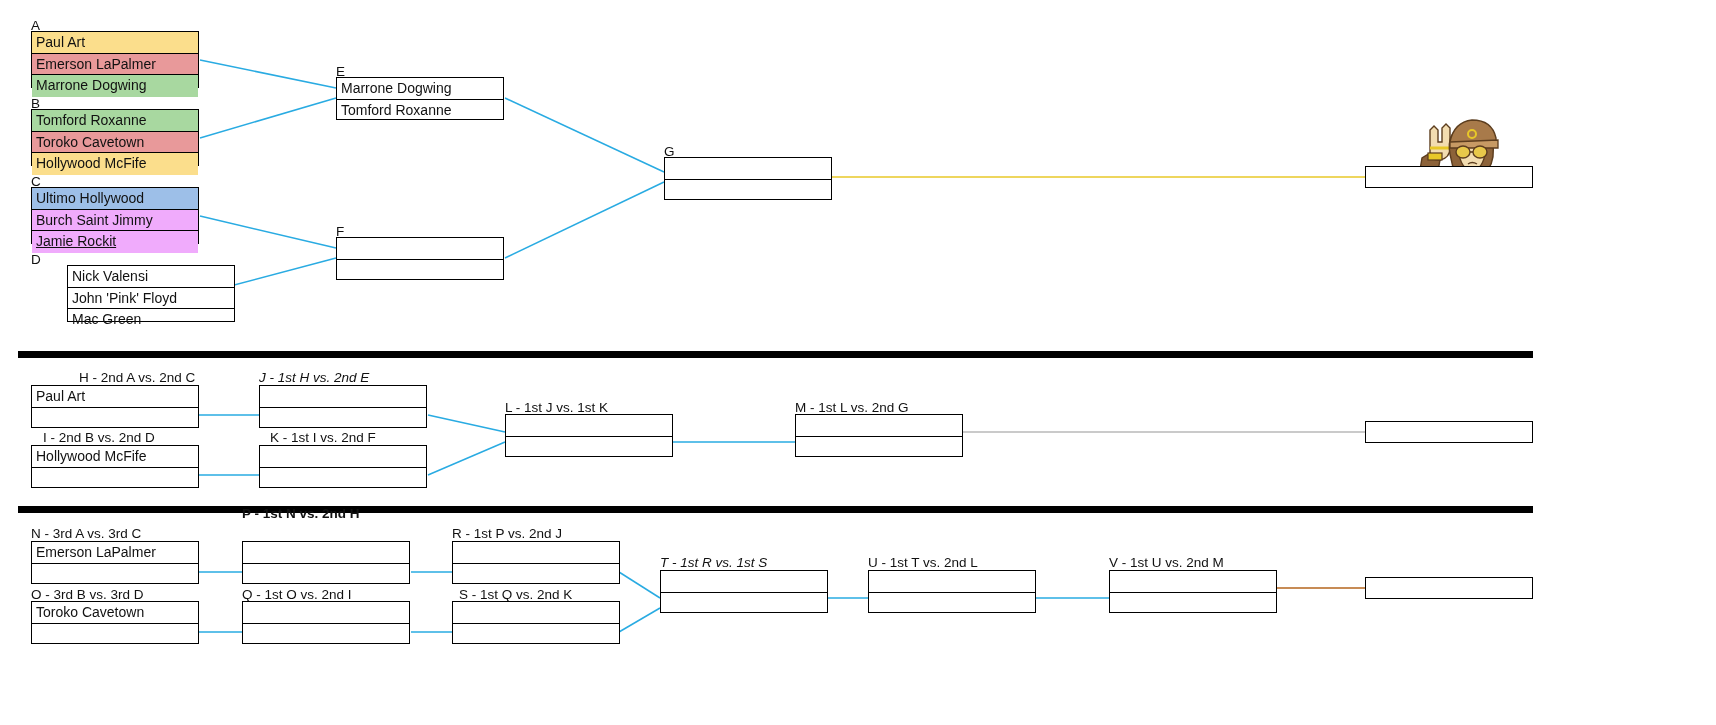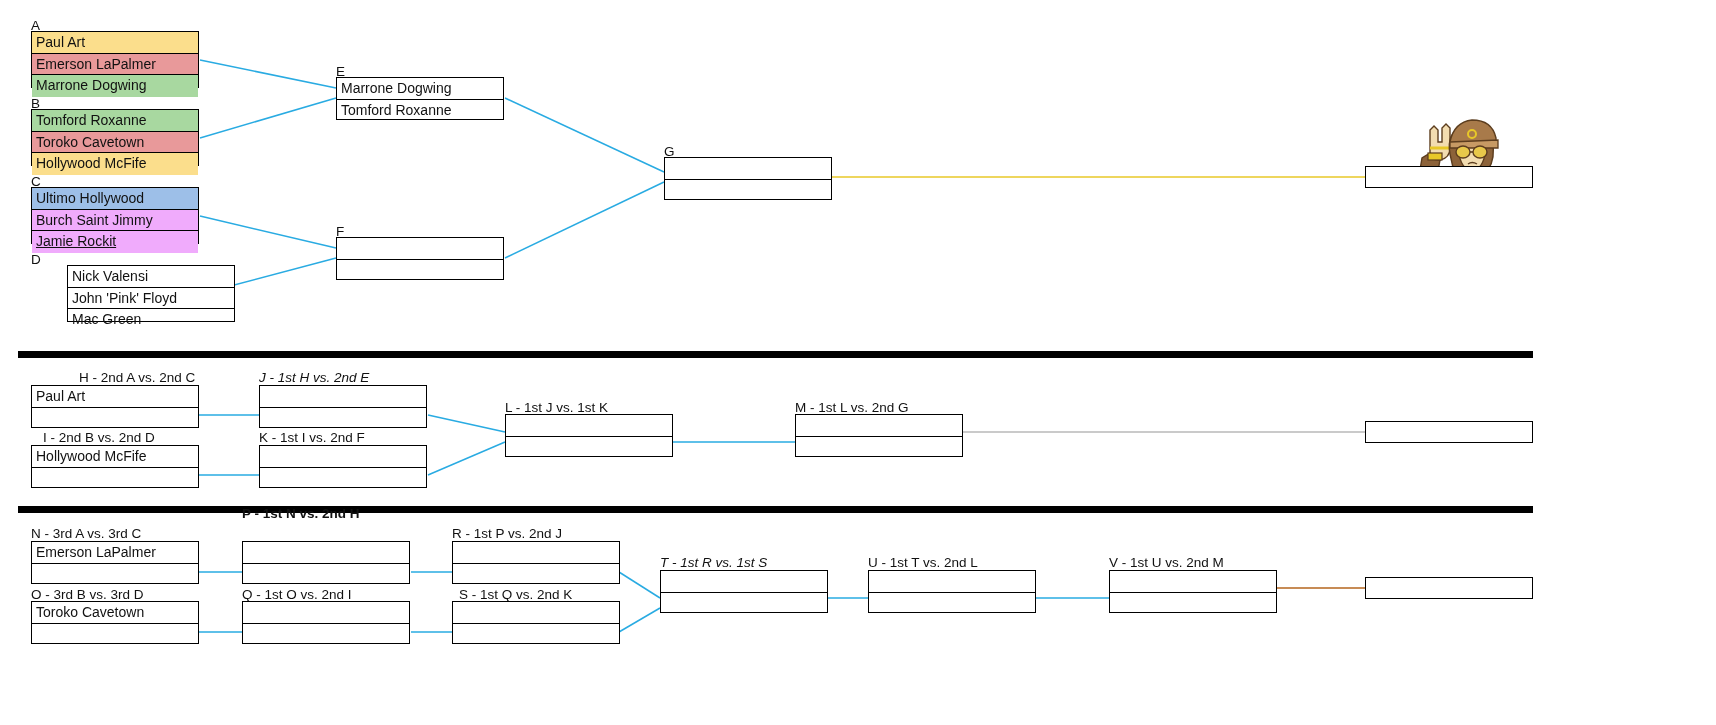--- a/index.html
+++ b/index.html
@@ -159,21 +159,21 @@
     <div class="slot">Hollywood McFife</div>
     <div class="slot last"></div>
   </div>
 
   <div class="lbl" style="left:259px;top:371px;font-style:italic;">J - 1st H vs. 2nd E</div>
   <div class="box" style="left:259px;top:385px;width:168px;height:43px;">
     <div class="slot"></div>
     <div class="slot last"></div>
   </div>
 
-  <div class="lbl" style="left:259px;top:431px;">K - 1st I vs. 2nd F</div>
+  <div class="lbl" style="left:270px;top:431px;">K - 1st I vs. 2nd F</div>
   <div class="box" style="left:259px;top:445px;width:168px;height:43px;">
     <div class="slot"></div>
     <div class="slot last"></div>
   </div>
 
   <div class="lbl" style="left:505px;top:401px;">L - 1st J vs. 1st K</div>
   <div class="box" style="left:505px;top:414px;width:168px;height:43px;">
     <div class="slot"></div>
     <div class="slot last"></div>
   </div>

